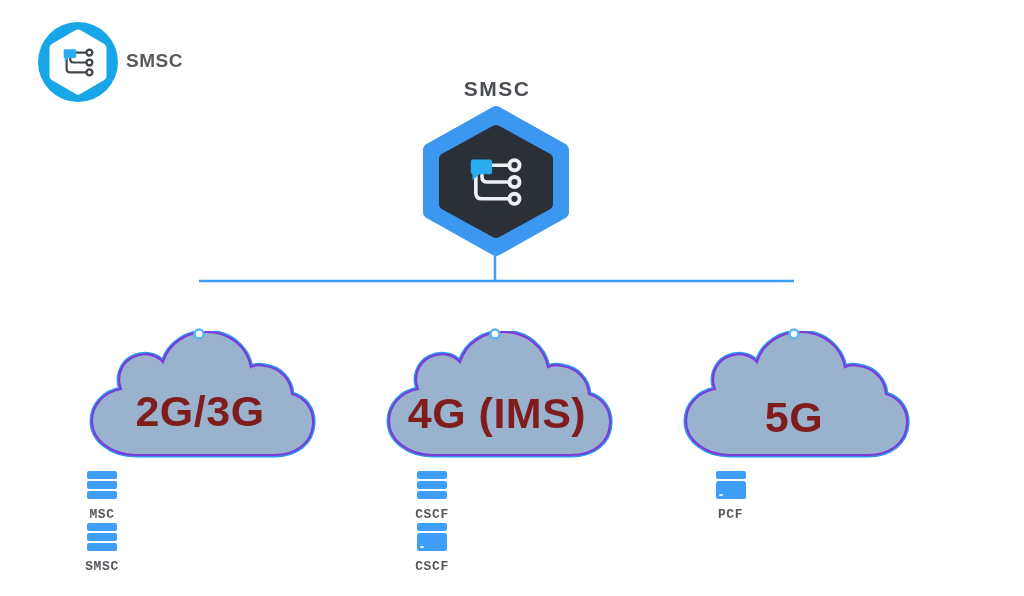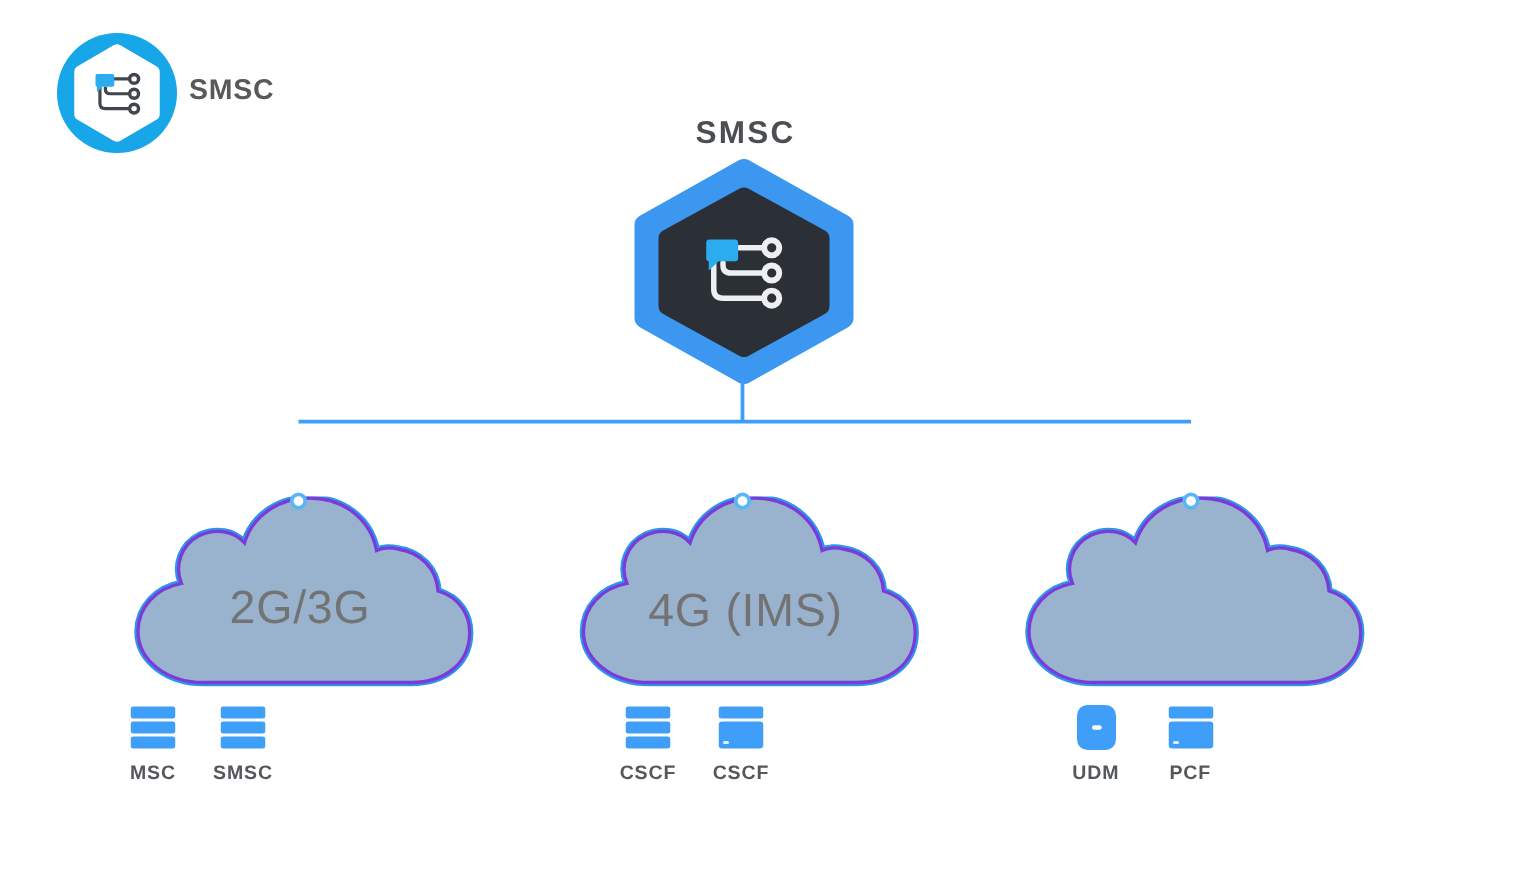--- a/index.html
+++ b/index.html
@@ -18,27 +18,27 @@
 
   
   .connectors{left:0;top:0;width:1024px;height:596px;z-index:3;pointer-events:none;}
 
   
   .cloud{width:236px;height:132px;z-index:1;}
   .cloud-left{left:82px;top:331px;}
   .cloud-mid{left:379px;top:331px;}
   .cloud-right{left:676px;top:331px;}
   .cloud svg{position:absolute;left:0;top:0;}
-  .cloud-label{position:absolute;left:0;right:0;text-align:center;font-weight:normal;color:#737373;font-size:31px;letter-spacing:.5px;}
+  .cloud-label{position:absolute;left:0;right:0;text-align:center;font-weight:bold;color:#7f1d1d;font-size:43px;letter-spacing:.5px;}
   .cloud-left .cloud-label{top:56px;}
   .cloud-mid .cloud-label{top:58px;text-align:center;}
   .cloud-right .cloud-label{top:62px;}
 
   
-  .node-row{top:470px;display:flex;flex-direction:row;z-index:2;}
+  .node-row{top:470px;display:flex;flex-direction:column;z-index:2;font-family:Liberation Mono, monospace;}
   .row-left{left:72px;width:240px;}
   .row-mid{left:401px;width:186px;}
   .row-right{left:699px;width:189px;}
   .row-left .node{width:60px;}
   .row-mid .node{width:62px;}
   .row-right .node{width:63px;}
   .node{display:flex;flex-direction:column;align-items:center;}
   .node .glyph{height:30px;display:flex;align-items:center;justify-content:center;}
   .node-label{margin-top:7px;font-size:13px;font-weight:bold;color:#54575B;letter-spacing:.6px;}
 </style>
@@ -109,20 +109,21 @@
       <path d="M192,124 H54 C29,124 10,109 10,90 C10,74 22,61 39,58 C34,46 39,32 51,26 C62,21 74,23 81,31 C87,11 106,1 124,1 C147,1 165,15 169,36 C173,34 179,34 183,35 C198,37 209,48 210,63 C224,67 232,79 231,93 C230,111 215,124 192,124 Z" fill="#99B3CF" stroke="#7B3BD9" stroke-width="2.2"></path>
     </svg>
     <div class="cloud-label">4G (IMS)</div>
   </div>
 
   <div class="abs cloud cloud-right">
     <svg width="236" height="132" viewBox="0 0 236 132">
       <path d="M192,124 H54 C29,124 10,109 10,90 C10,74 22,61 39,58 C34,46 39,32 51,26 C62,21 74,23 81,31 C87,11 106,1 124,1 C147,1 165,15 169,36 C173,34 179,34 183,35 C198,37 209,48 210,63 C224,67 232,79 231,93 C230,111 215,124 192,124 Z" fill="none" stroke="#2E96EA" stroke-width="5"></path>
       <path d="M192,124 H54 C29,124 10,109 10,90 C10,74 22,61 39,58 C34,46 39,32 51,26 C62,21 74,23 81,31 C87,11 106,1 124,1 C147,1 165,15 169,36 C173,34 179,34 183,35 C198,37 209,48 210,63 C224,67 232,79 231,93 C230,111 215,124 192,124 Z" fill="#99B3CF" stroke="#7B3BD9" stroke-width="2.2"></path>
     </svg>
+    <div class="cloud-label">5G</div>
   </div>
 
   <div class="abs node-row row-left">
     <div class="node">
       <span class="glyph">
         <svg width="30" height="30" viewBox="0 0 30 30">
             <rect x="0" y="1" width="30" height="8" rx="2" fill="#3F9EF8"></rect>
             <rect x="0" y="11" width="30" height="8" rx="2" fill="#3F9EF8"></rect>
             <rect x="0" y="21" width="30" height="8" rx="2" fill="#3F9EF8"></rect>
           </svg>
@@ -160,29 +161,20 @@
             <rect x="3" y="24" width="4" height="2" rx="1" fill="#ffffff" opacity="0.85"></rect>
           </svg>
       </span>
       <span class="node-label">CSCF</span>
     </div>
   </div>
 
   <div class="abs node-row row-right">
     <div class="node">
       <span class="glyph">
-        <svg width="28" height="30" viewBox="0 0 28 30">
-            <rect x="1" y="0" width="26" height="30" rx="7" fill="#3F9EF8"></rect>
-            <rect x="11" y="13.5" width="6.5" height="3" rx="1.5" fill="#ffffff"></rect>
-          </svg>
-      </span>
-      <span class="node-label">UDM</span>
-    </div>
-    <div class="node">
-      <span class="glyph">
         <svg width="30" height="30" viewBox="0 0 30 30">
             <rect x="0" y="1" width="30" height="8" rx="2" fill="#3F9EF8"></rect>
             <rect x="0" y="11" width="30" height="18" rx="2.5" fill="#3F9EF8"></rect>
             <rect x="3" y="24" width="4" height="2" rx="1" fill="#ffffff" opacity="0.85"></rect>
           </svg>
       </span>
       <span class="node-label">PCF</span>
     </div>
   </div>
 

